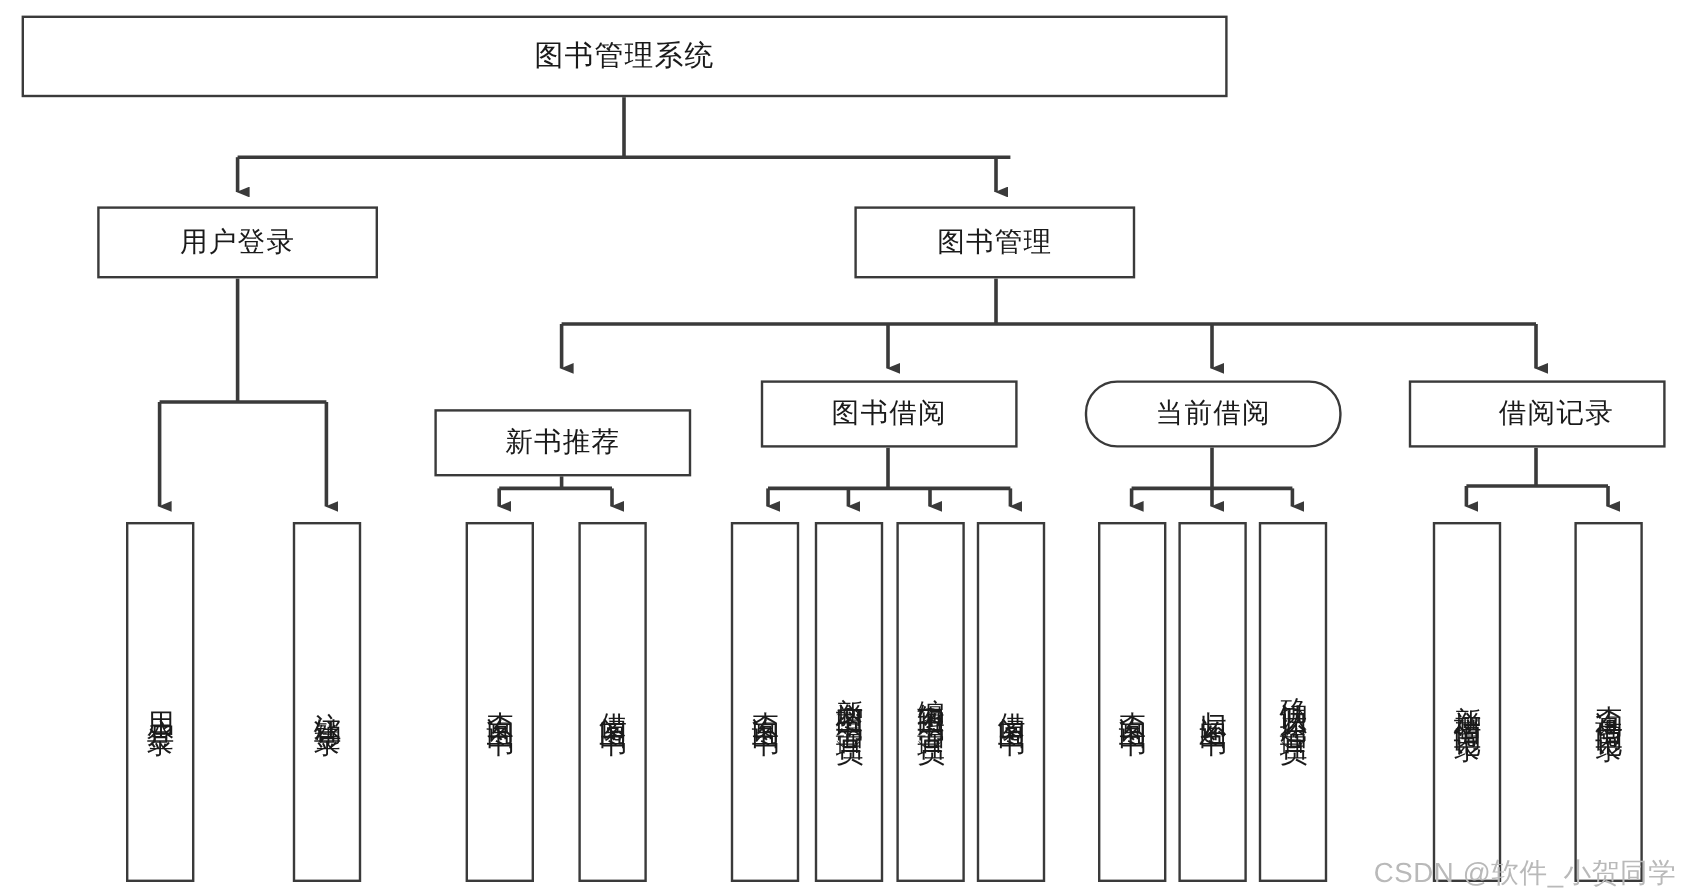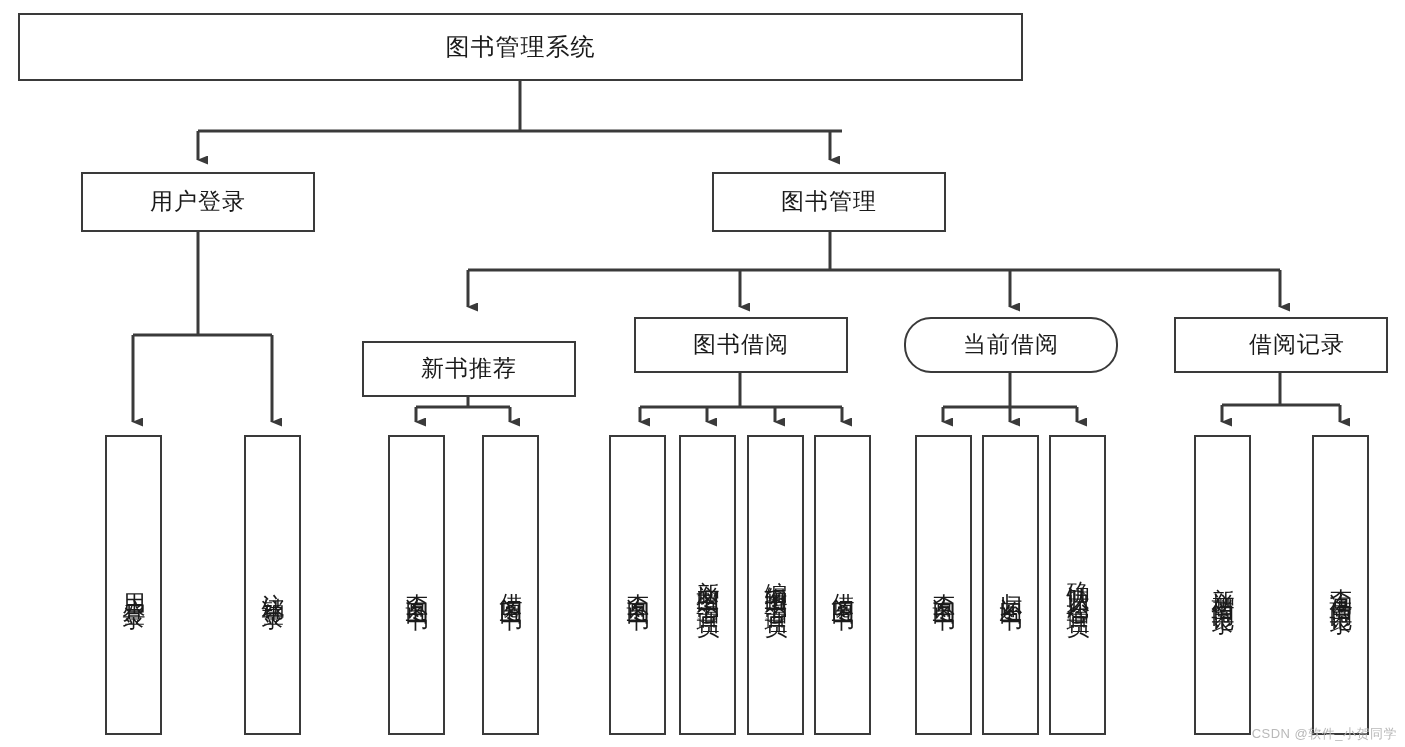--- a/index.html
+++ b/index.html
@@ -57,21 +57,21 @@
     text-orientation: upright;
     white-space: nowrap;
   }
   .node.root {
     font-size: 24px;
   }
   .watermark {
     position: absolute;
     right: 8px;
     bottom: 4px;
-    font-size: 13px;
+    font-size: 23px;
     color: #b9b9b9;
     letter-spacing: 0.5px;
     white-space: nowrap;
     user-select: none;
   }
 </style>
 </head>
 <body>
 
 <div id="canvas">

